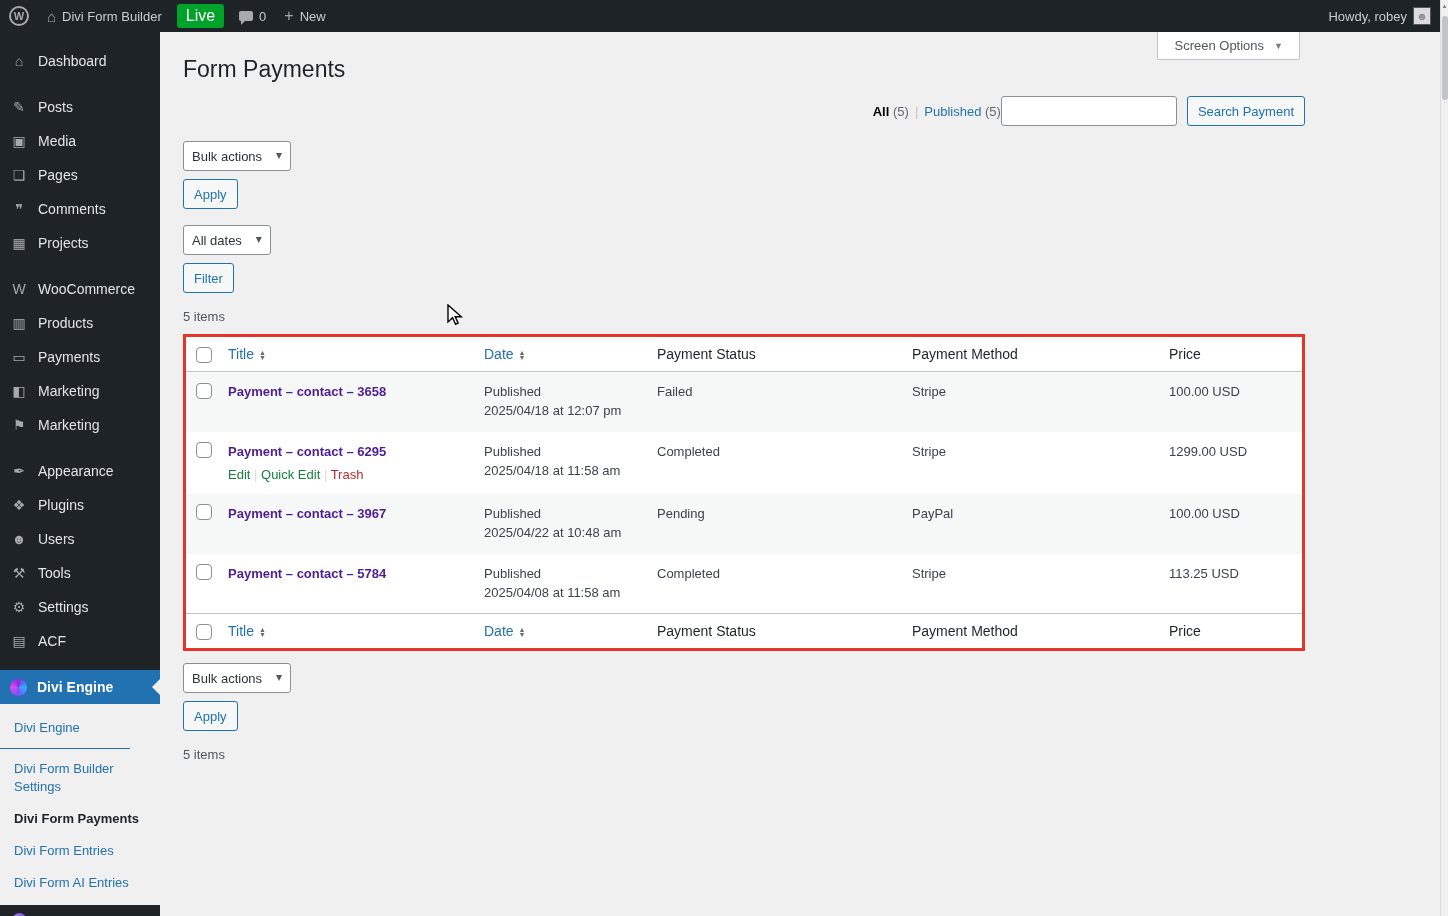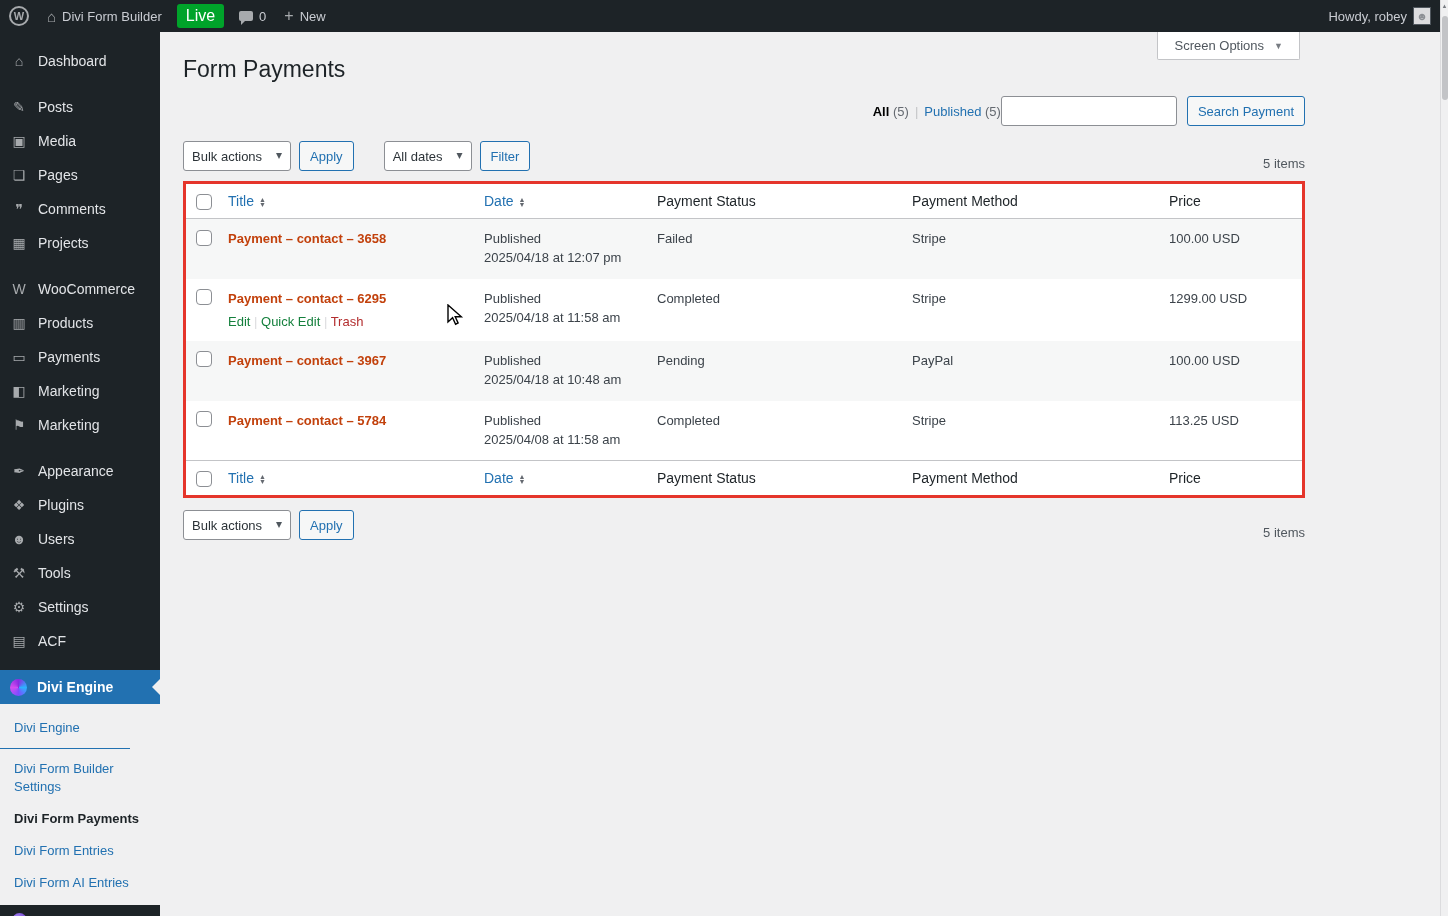--- a/index.html
+++ b/index.html
@@ -60,21 +60,21 @@
   .view-link{color:#2271b1;}
   .v-count{color:#646970;font-weight:400;}
   .v-sep{color:#c3c4c7;padding:0 6px;}
   .search-box{display:flex;align-items:center;gap:10px;}
   .search-input{width:176px;height:30px;border:1px solid #8c8f94;border-radius:3px;background:#fff;
                 padding:0 8px;font-size:13px;font-family:inherit;}
   .btn{display:inline-flex;align-items:center;height:30px;padding:0 10px;background:#f6f7f7;
        border:1px solid #2271b1;border-radius:3px;color:#2271b1;font-size:13px;cursor:pointer;
        font-family:inherit;white-space:nowrap;}
 
-  .tablenav{display:flex;align-items:flex-end;gap:8px;margin-top:15px;}
+  .tablenav{display:flex;align-items:flex-start;gap:8px;margin-top:15px;flex-direction:column;}
   .tablenav.bottom{margin-top:12px;}
   .select{position:relative;display:inline-flex;align-items:center;height:30px;background:#fff;
           border:1px solid #8c8f94;border-radius:3px;padding:0 28px 0 8px;font-size:13px;color:#2c3338;cursor:pointer;}
   .select::after{content:"▾";position:absolute;right:8px;top:50%;transform:translateY(-55%);
                  color:#50575e;font-size:12px;}
   .dates-gap{width:14px;}
   .spacer{flex:1;}
   .items-count{font-size:13px;color:#50575e;}
 
   
@@ -86,21 +86,21 @@
   .payments thead th,.payments tfoot th{padding:8px 10px;font-size:14px;font-weight:400;color:#1d2327;}
   .payments .cb-cell{padding:8px 0 8px 10px;vertical-align:top;}
   .payments thead .cb-cell,.payments tfoot .cb-cell{vertical-align:middle;}
   .sortable{cursor:pointer;}
   .sortable .col-label{color:#2271b1;}
   .sort-ind{display:inline-flex;flex-direction:column;margin-left:5px;vertical-align:middle;}
   .sort-ind span{font-size:7px;line-height:5px;color:#646970;}
   .payments tbody tr{height:60px;}
   .payments tbody tr:nth-child(odd){background:#f6f7f7;}
   .payments tbody td{padding:10px;font-size:13px;color:#3c434a;vertical-align:top;line-height:19px;}
-  .row-title{color:#c2410c;font-weight:600;}
+  .row-title{color:#4c1d95;font-weight:600;}
   .row-actions{margin-top:4px;font-size:13px;}
   .ra-link{color:#15803d;}
   .ra-trash{color:#b32d2e;}
   .ra-sep{color:#dcdcde;}
   input[type=checkbox]{appearance:none;-webkit-appearance:none;width:16px;height:16px;border:1px solid #8c8f94;
                        border-radius:4px;background:#fff;margin:0;cursor:pointer;vertical-align:middle;}
 
   
   .scrollbar{position:absolute;top:0;right:0;width:8px;height:916px;background:#f0f0f1;
              border-left:1px solid #dcdcde;z-index:60;}
@@ -307,21 +307,21 @@
             </td>
             <td>Completed</td>
             <td>Stripe</td>
             <td>1299.00 USD</td>
           </tr>
           <tr>
             <td class="cb-cell"><input type="checkbox" style=""></td>
             <td class="title-cell"><a href="#" class="row-title">Payment – contact – 3967</a></td>
             <td class="date-cell">
               <div>Published</div>
-              <div>2025/04/18 at 10:48 am</div>
+              <div>2025/04/22 at 10:48 am</div>
             </td>
             <td>Pending</td>
             <td>PayPal</td>
             <td>100.00 USD</td>
           </tr>
           <tr>
             <td class="cb-cell"><input type="checkbox" style=""></td>
             <td class="title-cell"><a href="#" class="row-title">Payment – contact – 5784</a></td>
             <td class="date-cell">
               <div>Published</div>

